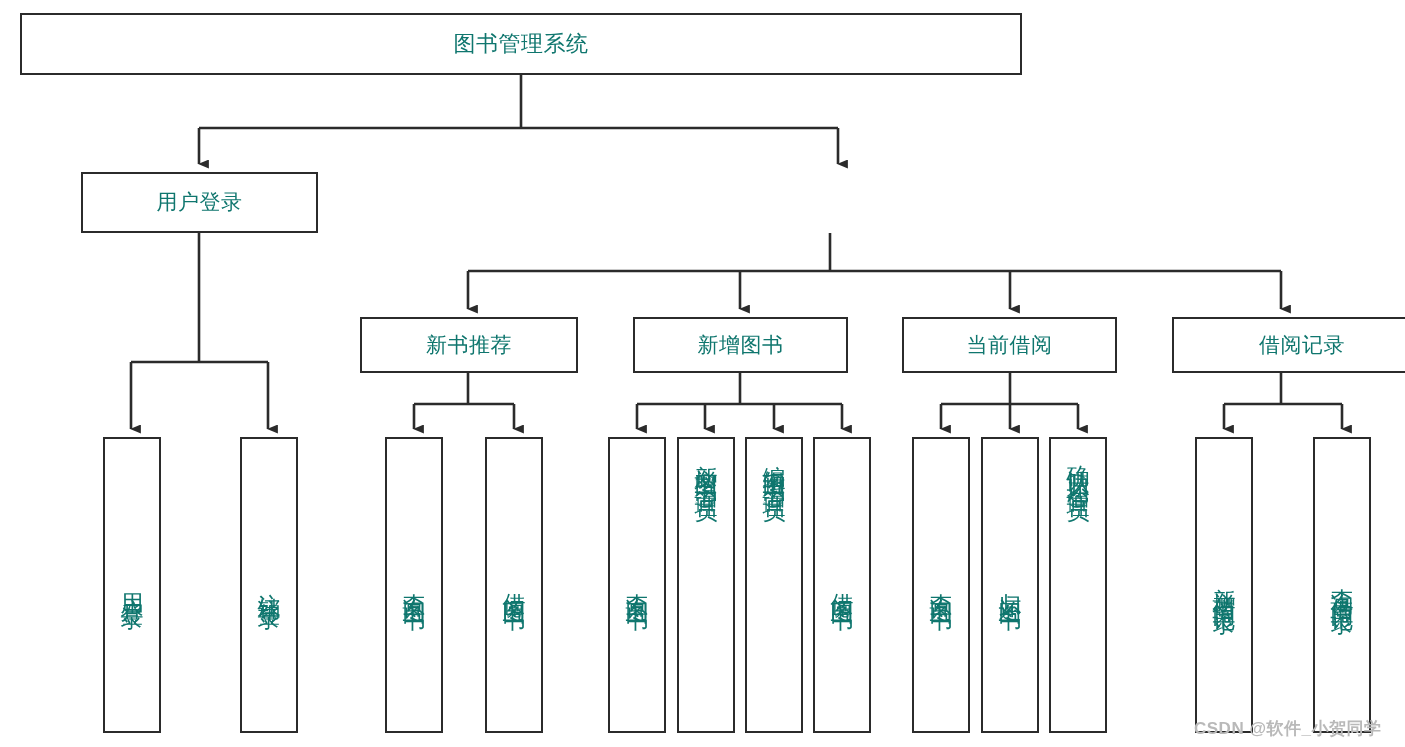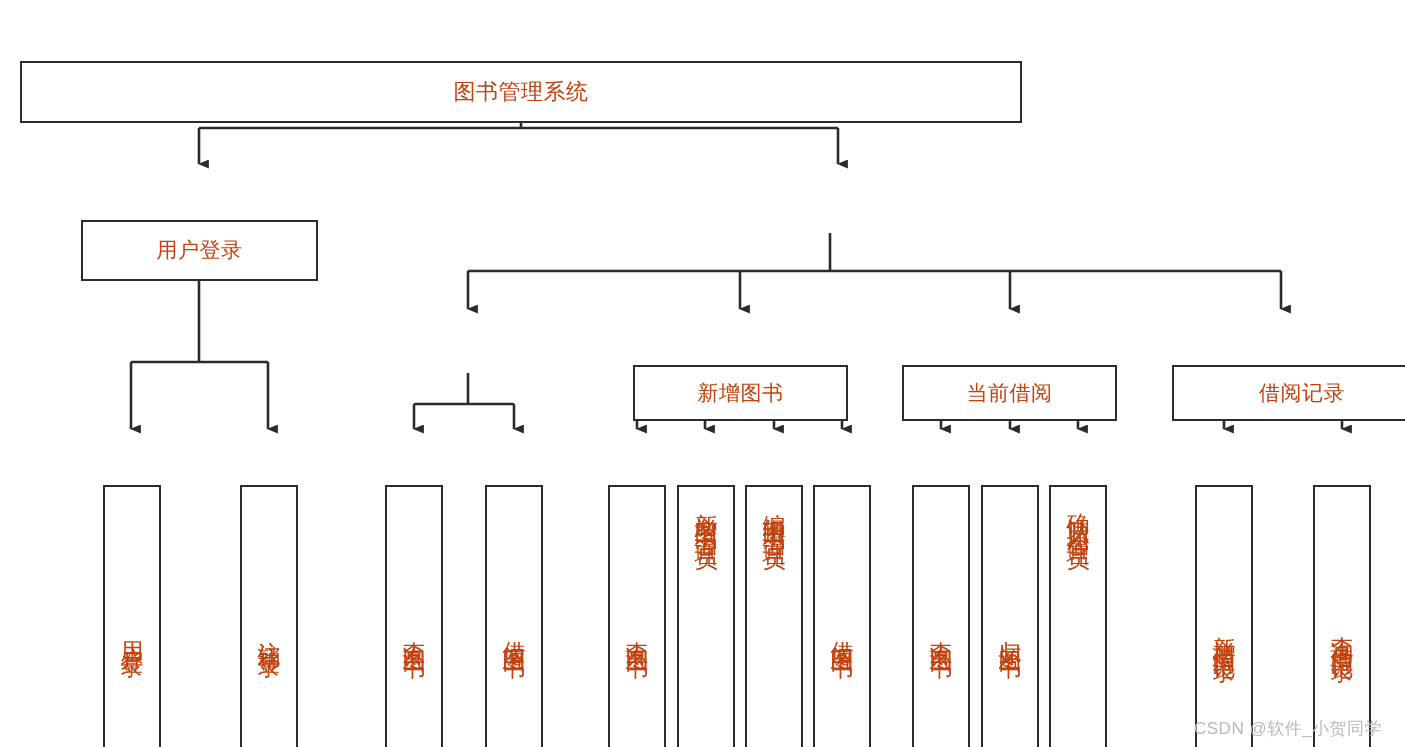--- a/index.html
+++ b/index.html
@@ -26,22 +26,21 @@
     pointer-events: none;
   }
   .node {
     position: absolute;
     box-sizing: border-box;
     background: #ffffff;
     border: 2px solid #2b2b2b;
     display: flex;
     align-items: center;
     justify-content: center;
-    color: #c2410c;
-    margin-top: 48px;
+    color: #0f766e;
   }
   .node .label {
     display: block;
     text-align: center;
     line-height: 1.06;
   }
   
   .node.horiz .label {
     font-size: 21px;
     letter-spacing: 0.5px;
@@ -67,20 +66,21 @@
     line-height: 1.0;
     letter-spacing: 5px;
     white-space: nowrap;
   }
   .watermark {
     position: absolute;
     color: #b9b9b9;
     font-size: 17px;
     white-space: nowrap;
     letter-spacing: 0.5px;
+    font-weight: bold;
   }
 </style>
 </head>
 <body>
 
 <div id="canvas">
 
   <svg class="edges" viewBox="0 0 1405 747" xmlns="http://www.w3.org/2000/svg">
     <defs>
       <marker id="arrow" viewBox="0 0 10 12" refX="5" refY="11" markerWidth="9" markerHeight="11" orient="auto-start-reverse" markerUnits="userSpaceOnUse">
@@ -133,20 +133,23 @@
   </svg>
 
   <div class="node horiz root" style="left:20px; top:13px; width:1002px; height:62px;">
     <span class="label">图书管理系统</span>
   </div>
 
   <div class="node horiz" style="left:81px; top:172px; width:237px; height:61px;">
     <span class="label">用户登录</span>
   </div>
 
+  <div class="node horiz" style="left:360px; top:317px; width:218px; height:56px;">
+    <span class="label">新书推荐</span>
+  </div>
   <div class="node horiz" style="left:633px; top:317px; width:215px; height:56px;">
     <span class="label">新增图书</span>
   </div>
   <div class="node horiz" style="left:902px; top:317px; width:215px; height:56px;">
     <span class="label">当前借阅</span>
   </div>
   <div class="node horiz" style="left:1172px; top:317px; width:260px; height:56px;">
     <span class="label">借阅记录</span>
   </div>
 

